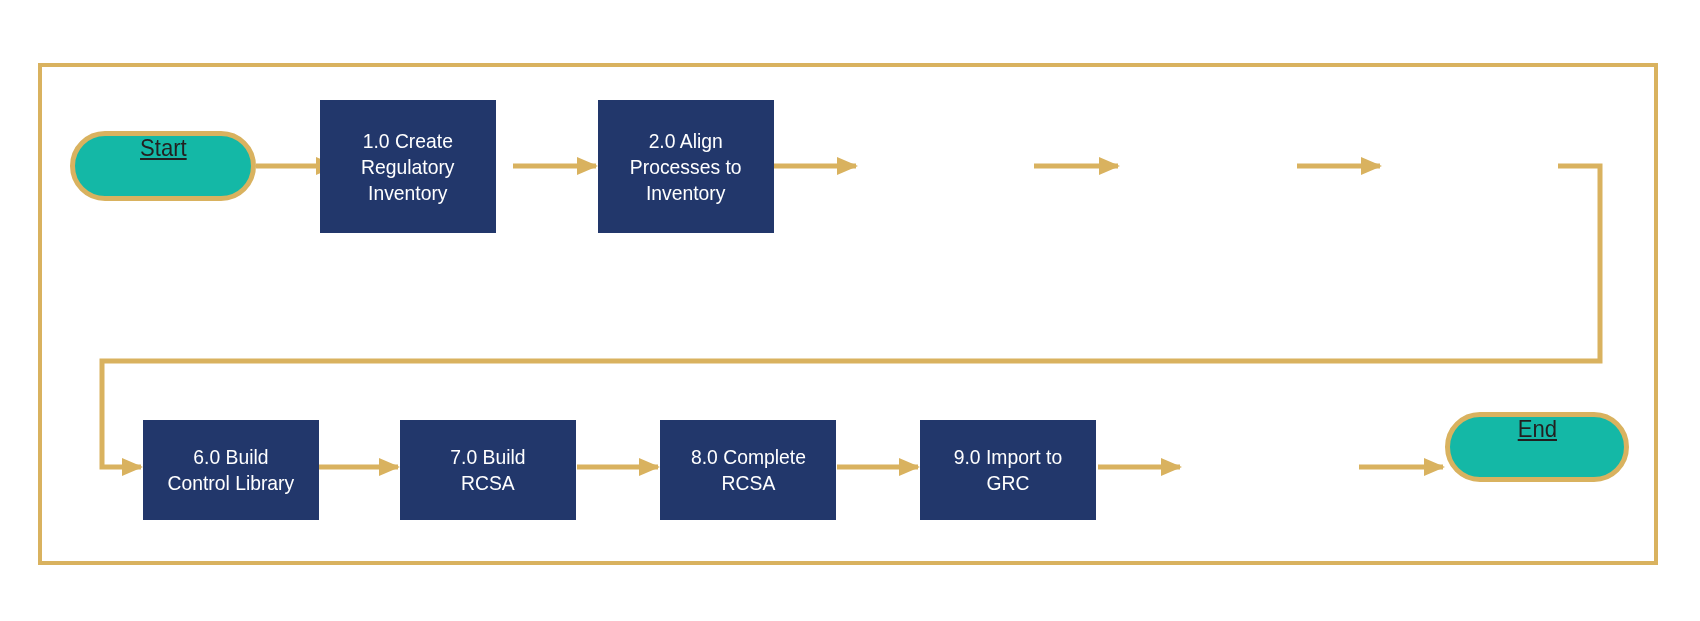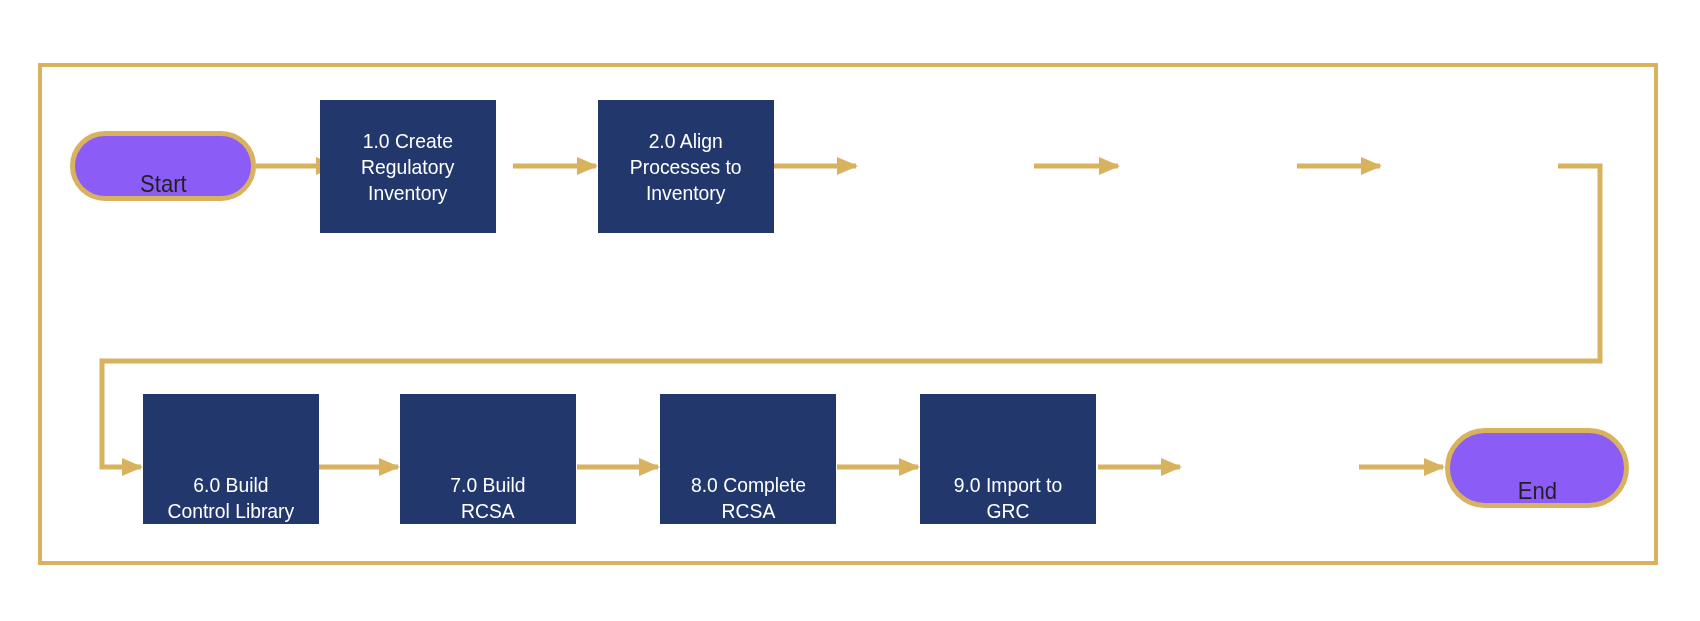--- a/index.html
+++ b/index.html
@@ -36,51 +36,52 @@
     position: absolute;
     width: 176px;
     background: #22376B;
     color: #ffffff;
     display: flex;
     align-items: center;
     justify-content: center;
     text-align: center;
   }
   .node.row1 { top: 100px; height: 133px; }
-  .node.row2 { top: 394px; height: 130px; align-items: flex-end; }
+  .node.row2 { top: 420px; height: 100px; }
   .node-label {
     display: inline-block;
     white-space: pre-line;
     font-size: 21px;
     line-height: 26px;
     letter-spacing: 0;
     transform: scaleX(0.92);
     transform-origin: center;
   }
   .terminal {
     position: absolute;
-    background: #8b5cf6;
+    background: #14b8a6;
     border: 5px solid #D9B25F;
     border-radius: 40px;
     display: flex;
-    align-items: flex-end;
+    align-items: flex-start;
     justify-content: center;
     text-align: center;
     color: #231F20;
     box-sizing: border-box;
+    text-decoration: underline;
   }
   .terminal-label {
     display: inline-block;
     font-size: 24px;
     line-height: 1;
     transform: scaleX(0.92);
     transform-origin: center;
   }
   .terminal.start { left: 70px;   top: 131px; width: 186px; height: 70px; }
-  .terminal.end   { left: 1445px; top: 428px; width: 184px; height: 80px; }
+  .terminal.end   { left: 1445px; top: 412px; width: 184px; height: 70px; }
 </style>
 </head>
 <body>
 
 <div class="canvas">
 
   <div class="frame"></div>
 
   <svg class="connectors" viewBox="0 0 1700 621" xmlns="http://www.w3.org/2000/svg">
     <defs>

